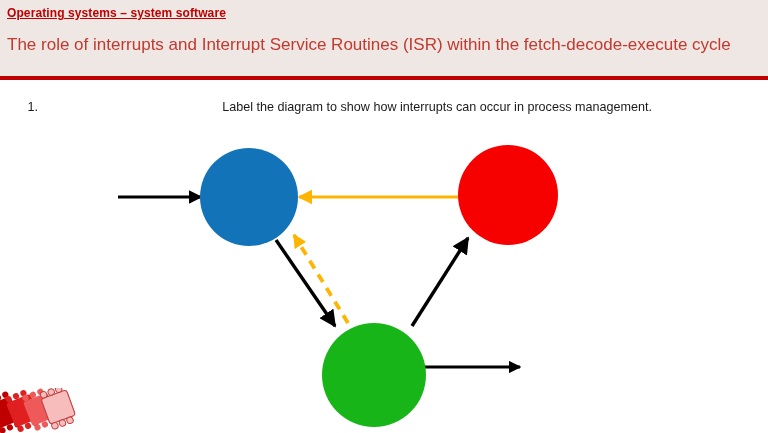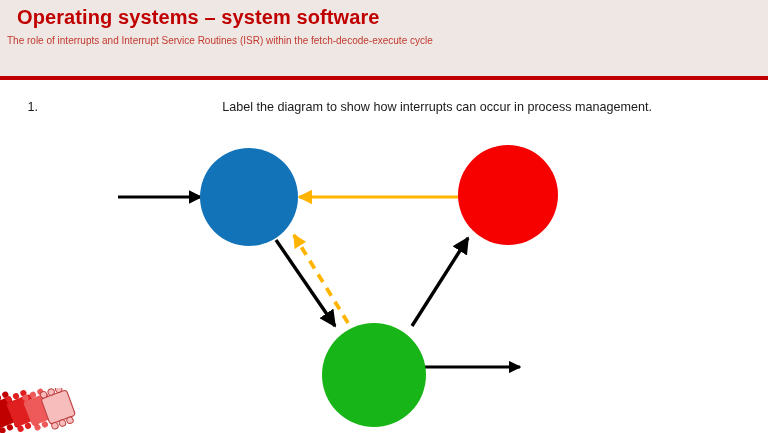--- a/index.html
+++ b/index.html
@@ -18,33 +18,34 @@
   
   #header-band {
     position: absolute;
     left: 0; top: 0;
     width: 768px;
     height: 76px;
     background: #efe7e3;
   }
   #slide-title {
     position: absolute;
-    left: 17px;
+    left: 7px;
     top: 6px;
-    font-size: 20px;
+    font-size: 12px;
     font-weight: bold;
     color: #C00000;
     letter-spacing: .1px;
     white-space: nowrap;
+    text-decoration: underline;
   }
   #slide-subtitle {
     position: absolute;
     left: 7px;
     top: 35px;
-    font-size: 10px;
+    font-size: 17px;
     font-weight: normal;
     color: #C2392F;
     white-space: nowrap;
   }
   #header-rule {
     position: absolute;
     left: 0;
     top: 76px;
     width: 768px;
     height: 4px;

